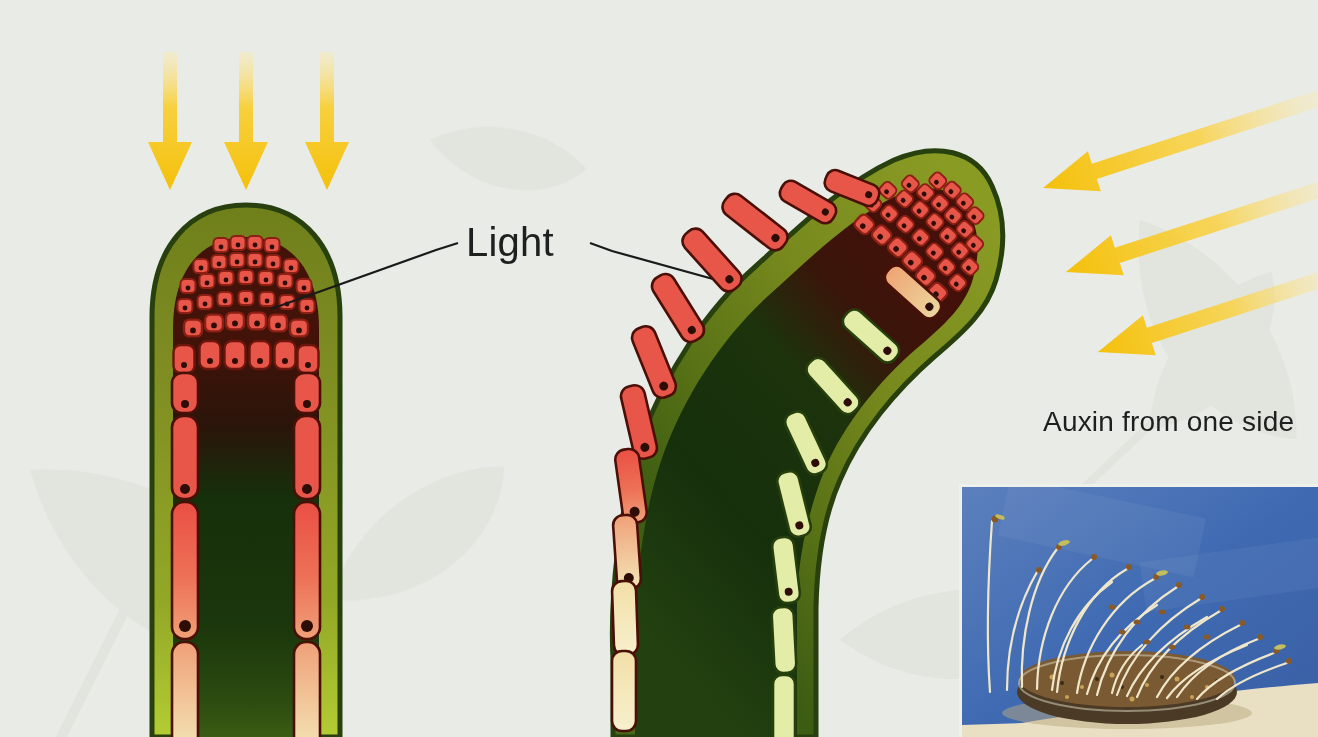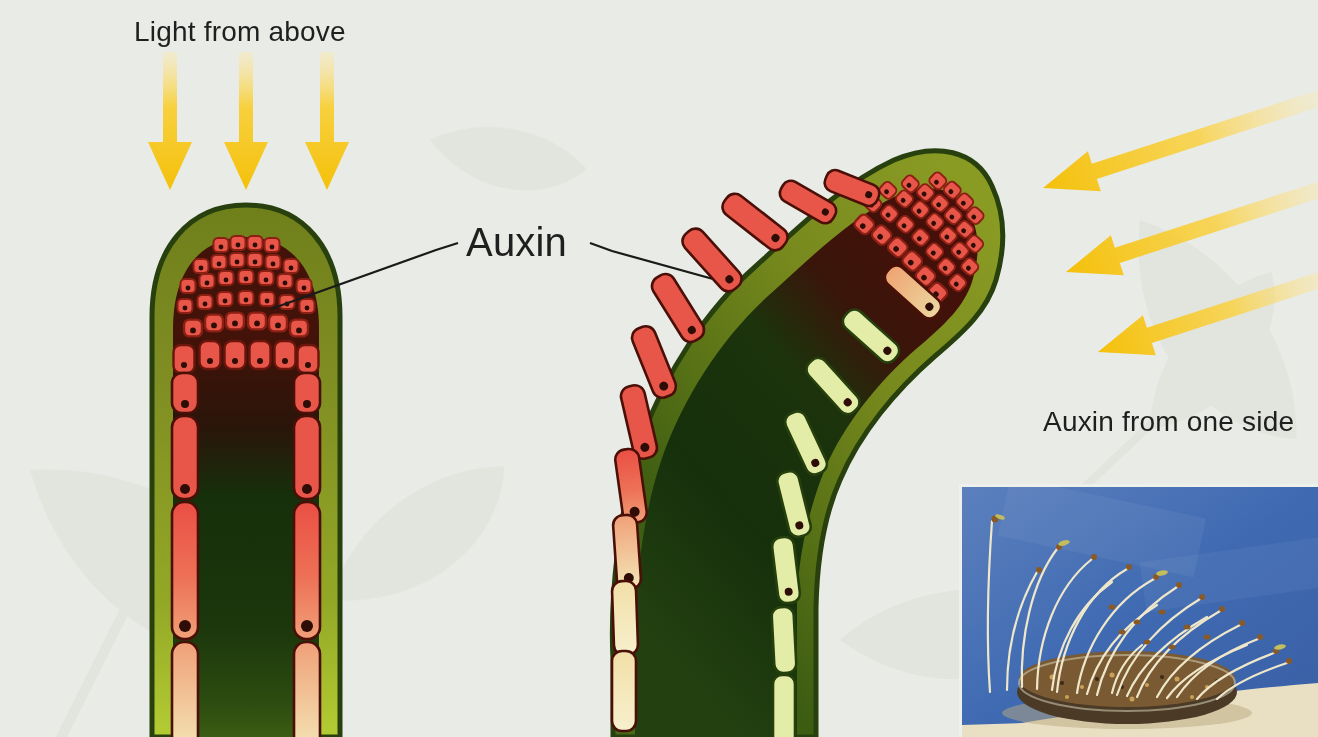--- a/index.html
+++ b/index.html
@@ -118,21 +118,20 @@
       <use href="#leafShape" transform="translate(330,600) rotate(-20) scale(1.1)"></use>
       <use href="#leafShape" transform="translate(430,140) rotate(28) scale(0.8)"></use>
       <use href="#leafShape" transform="translate(1140,220) rotate(72) scale(1.35)"></use>
       <use href="#leafShape" transform="translate(1150,430) rotate(-35) scale(1.0)"></use>
       <use href="#leafShape" transform="translate(840,640) rotate(12) scale(1.2)"></use>
       <path d="M60,740 L260,340" stroke="#dde1d8" stroke-width="10" fill="none"></path>
       <path d="M1050,520 L1250,330" stroke="#dde1d8" stroke-width="8" fill="none"></path>
     </g>
   </svg>
 
-  <div class="abs label label-sm" style="left:134px; top:16px;">Light from above</div>
 
   <svg class="abs" width="44" height="138" style="left:148px; top:52px;">
     <polygon points="15,0 29,0 29,90 44,90 22,138 0,90 15,90" fill="url(#gradArrowV)"></polygon>
   </svg>
   <svg class="abs" width="44" height="138" style="left:224px; top:52px;">
     <polygon points="15,0 29,0 29,90 44,90 22,138 0,90 15,90" fill="url(#gradArrowV)"></polygon>
   </svg>
   <svg class="abs" width="44" height="138" style="left:305px; top:52px;">
     <polygon points="15,0 29,0 29,90 44,90 22,138 0,90 15,90" fill="url(#gradArrowV)"></polygon>
   </svg>
@@ -204,21 +203,21 @@
       <rect class="lcell rs" x="148" y="305" width="26" height="137" rx="12"></rect>
         <circle class="nuc" cx="161" cy="429" r="6"></circle>
       <rect class="lcell sc" x="148" y="445" width="26" height="110" rx="12"></rect>
     </g>
   </svg>
 
   <svg class="abs" width="1318" height="737" style="left:0; top:0; pointer-events:none">
     <path class="leader" d="M458,243 L436,250 L271,309"></path>
     <path class="leader" d="M590,243 L612,251 L760,292"></path>
   </svg>
-  <div class="abs label label-lg" style="left:466px; top:220px;">Auxin</div>
+  <div class="abs label label-lg" style="left:466px; top:220px;">Light</div>
 
   <svg class="abs" width="430" height="597" style="left:590px; top:140px;">
     <path d="M23,597 L23,520 C20,460 28,370 52,298 C76,232 116,170 166,126
              C208,88 252,44 304,20 C346,2 386,10 402,46 C415,74 416,106 406,140
              C397,170 376,190 344,217 C306,250 270,293 250,340
              C234,376 227,418 226,468 L226,597 Z" fill="url(#bandR)" stroke="#27400e" stroke-width="5"></path>
     <path d="M45,597 L45,520 C43,465 50,382 72,318 C94,256 132,198 178,156
              C216,122 260,78 306,56 C338,41 366,48 379,72 C390,92 390,116 382,142
              C374,166 356,184 326,209 C290,240 254,284 235,329
              C221,363 208,412 207,462 L207,597 Z" fill="url(#innerR)"></path>

